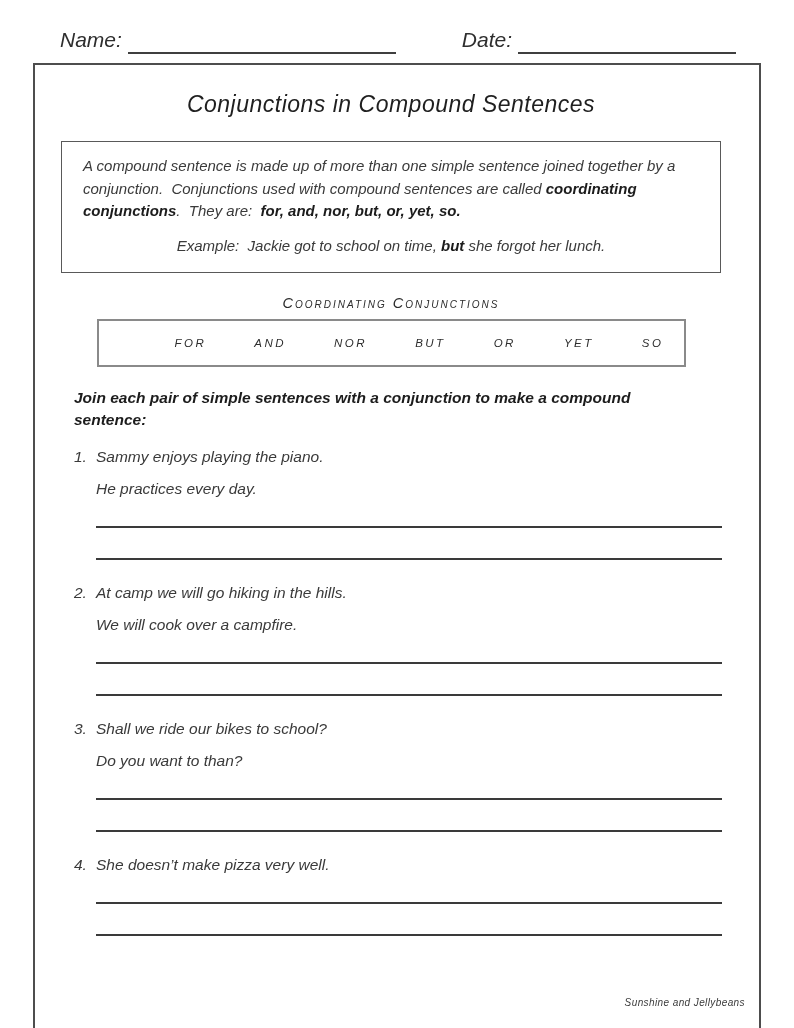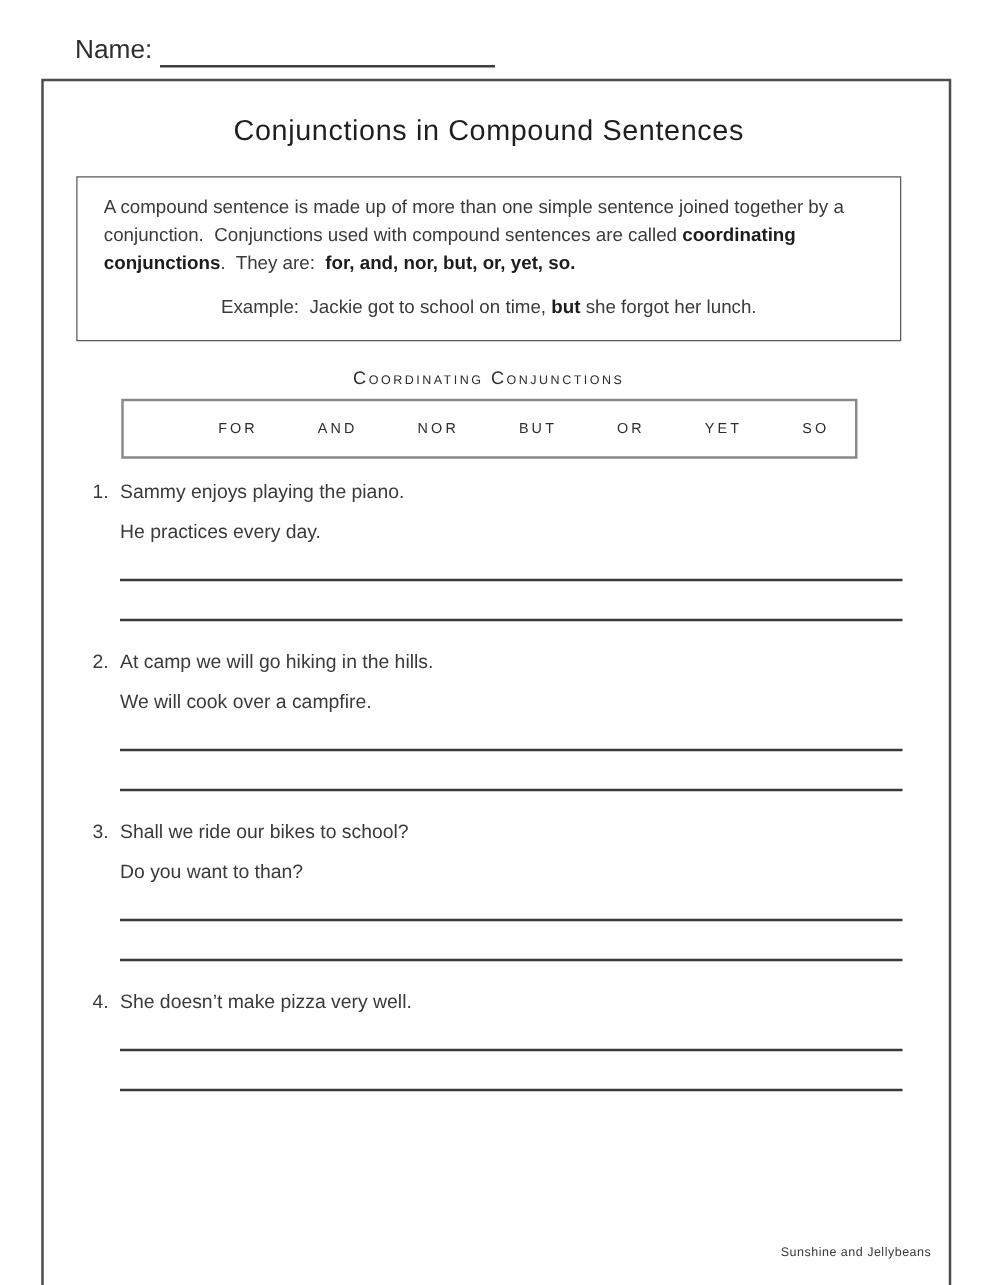--- a/index.html
+++ b/index.html
@@ -1,15 +1,15 @@
 <!DOCTYPE html>
 <html><head>
 <meta charset="utf-8">
 <style>
-  * { margin: 0; padding: 0; box-sizing: border-box; }
+  * { margin: 0; padding: 0; box-sizing: border-box; font-style: italic; }
   html, body { background: #ffffff; }
   body {
     width: 794px;
     height: 1028px;
     font-family: "Liberation Sans", sans-serif;
     color: #3d3d3d;
     position: relative;
     overflow: hidden;
   }
 
@@ -144,20 +144,24 @@
   }
 </style>
 </head>
 <body>
 
 <div class="name-date-row">
   <div class="field-group">
     <span class="field-label">Name:</span>
     <span class="write-line name-line"></span>
   </div>
+  <div class="field-group date-group">
+    <span class="field-label">Date:</span>
+    <span class="write-line date-line"></span>
+  </div>
 </div>
 
 <div class="page-frame">
 
   <div class="ws-title">Conjunctions in Compound Sentences</div>
 
   <div class="def-box">
     <div class="def-text">
       <span>A compound sentence is made up of more than one simple sentence joined together by a conjunction.  Conjunctions used with compound sentences are called </span><span class="bold">coordinating conjunctions</span><span>.  They are:  </span><span class="bold">for, and, nor, but, or, yet, so.</span>
     </div>
@@ -171,20 +175,21 @@
   <div class="conj-box">
     <span class="conj-cell">FOR</span>
     <span class="conj-cell">AND</span>
     <span class="conj-cell">NOR</span>
     <span class="conj-cell">BUT</span>
     <span class="conj-cell">OR</span>
     <span class="conj-cell">YET</span>
     <span class="conj-cell">SO</span>
   </div>
 
+  <div class="instructions">Join each pair of simple sentences with a conjunction to make a compound sentence:</div>
 
   <div class="exercises">
 
     <div class="exercise-item">
       <span class="item-number">1.</span>
       <div class="sentence-1">Sammy enjoys playing the piano.</div>
       <div class="sentence-2">He practices every day.</div>
       <div class="answer-line"></div>
       <div class="answer-line second"></div>
     </div>

